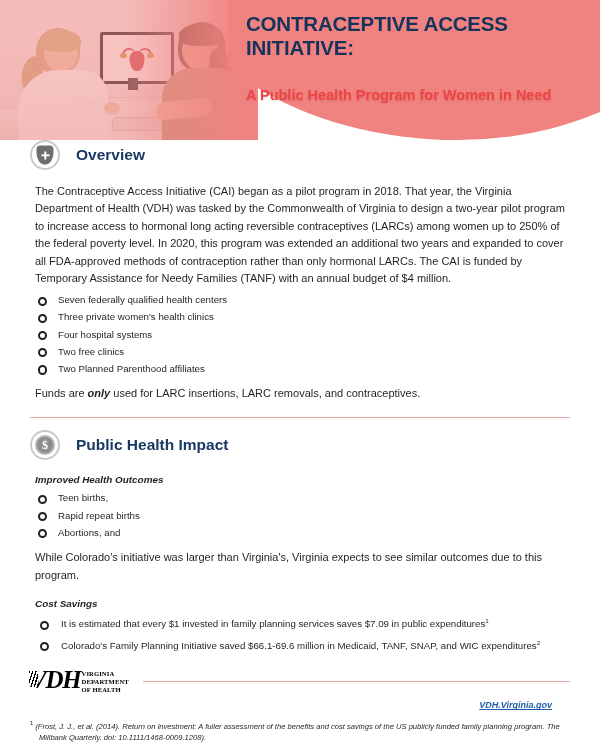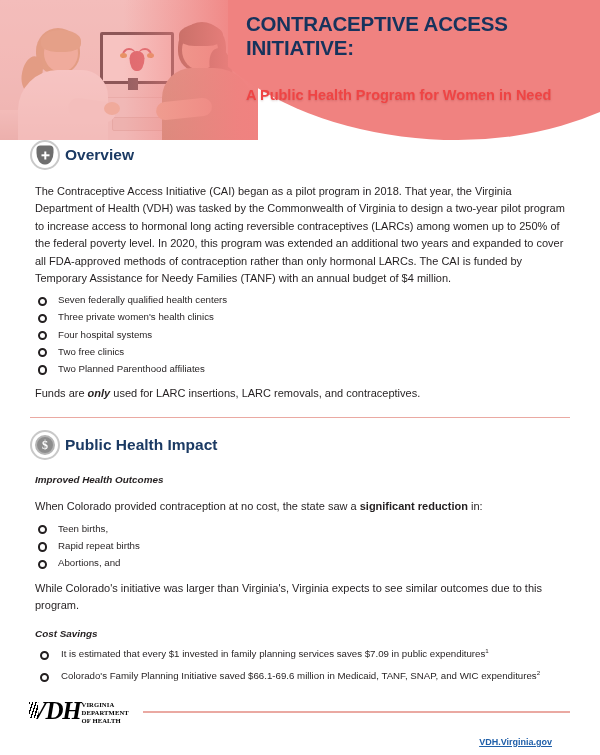--- a/index.html
+++ b/index.html
@@ -236,21 +236,21 @@
 
   
   .content {
     padding: 0 30px;
     box-sizing: border-box;
     width: 600px;
   }
   .section-head {
     display: flex;
     align-items: center;
-    gap: 5px;
+    gap: 16px;
   }
   .section-title {
     color: #1b3a63;
     font-size: 15.5px;
     font-weight: bold;
   }
   .icon-circle {
     width: 30px; height: 30px;
     border-radius: 50%;
     border: 2px solid #c9c9c9;
@@ -393,22 +393,22 @@
     margin-top: 2px;
     margin-left: 1px;
   }
   .footer-rule {
     flex: 1 1 auto;
     height: 1.6px;
     background: #eaa9a2;
   }
   .footer-link-row {
     text-align: right;
-    margin-top: 6px;
     padding-right: 18px;
+    font-style: italic;
   }
   .footer-link {
     color: #1f5fa9;
     font-size: 9px;
     font-weight: bold;
     text-decoration: underline;
   }
   .notes {
     margin-top: 10px;
   }
@@ -500,21 +500,20 @@
 
   <div class="section-head" style="margin-top:12px;">
     <div class="icon-circle">
       <div class="coin">$</div>
     </div>
     <div class="section-title">Public Health Impact</div>
   </div>
 
   <div class="sub-italic">Improved Health Outcomes</div>
 
-  <p class="body"><span>When Colorado provided contraception at no cost, the state saw a </span><b>significant reduction</b><span> in:</span></p>
 
   <ul class="ring-list">
     <li>Teen births,</li>
     <li>Rapid repeat births</li>
     <li>Abortions, and</li>
   </ul>
 
   <p class="body tight">While Colorado's initiative was larger than Virginia's, Virginia expects to see similar outcomes due to this program.</p>
 
   <div class="sub-italic">Cost Savings</div>

